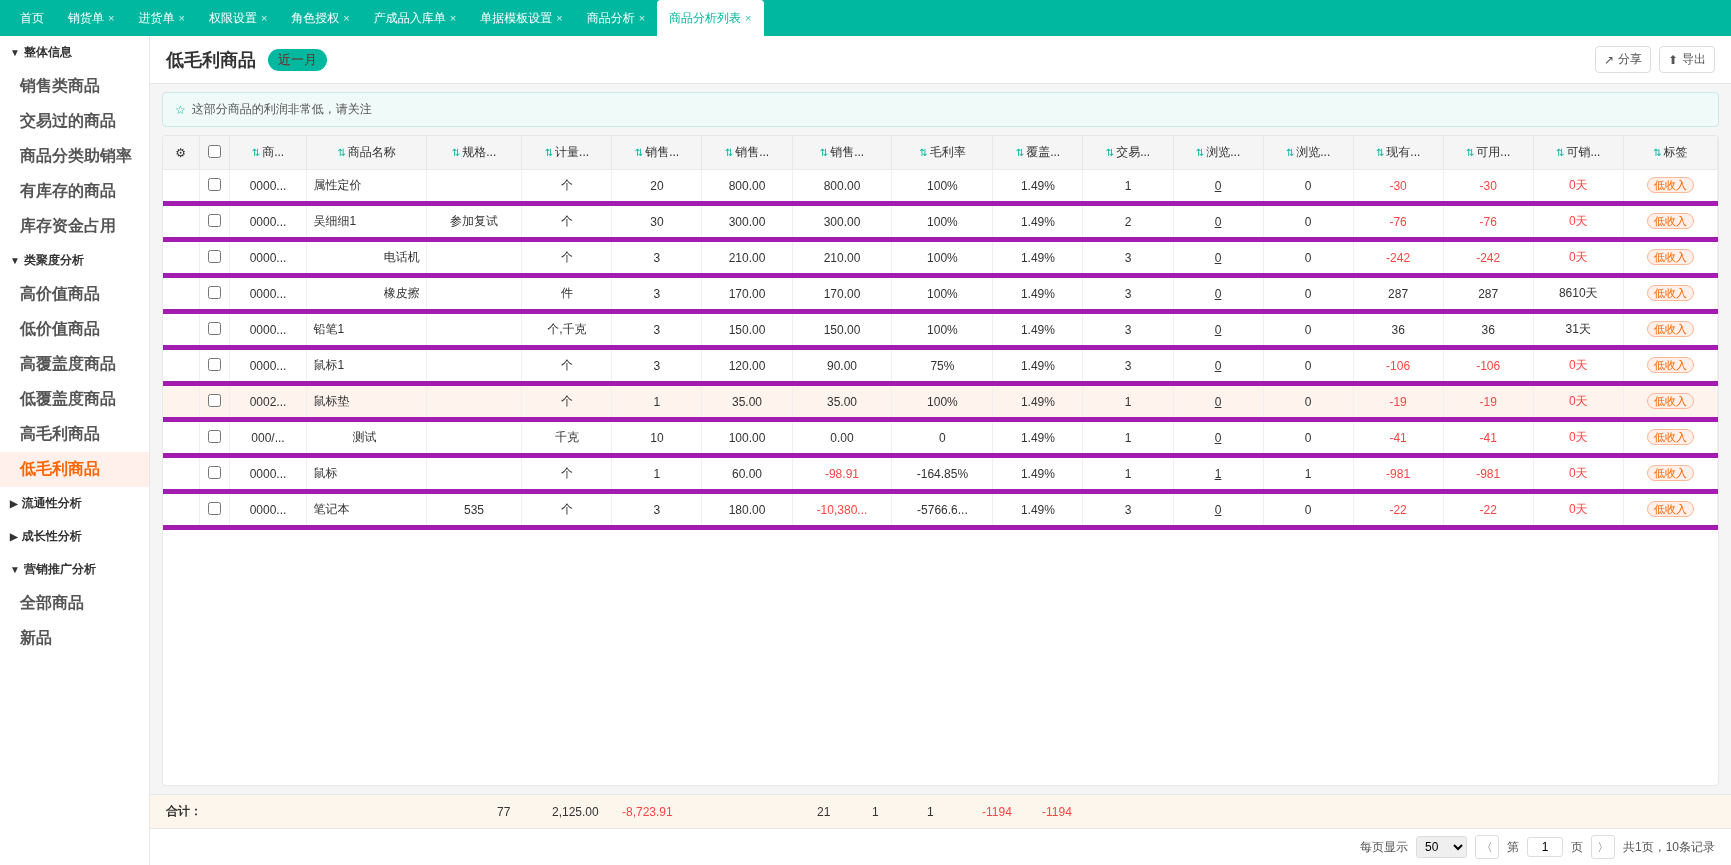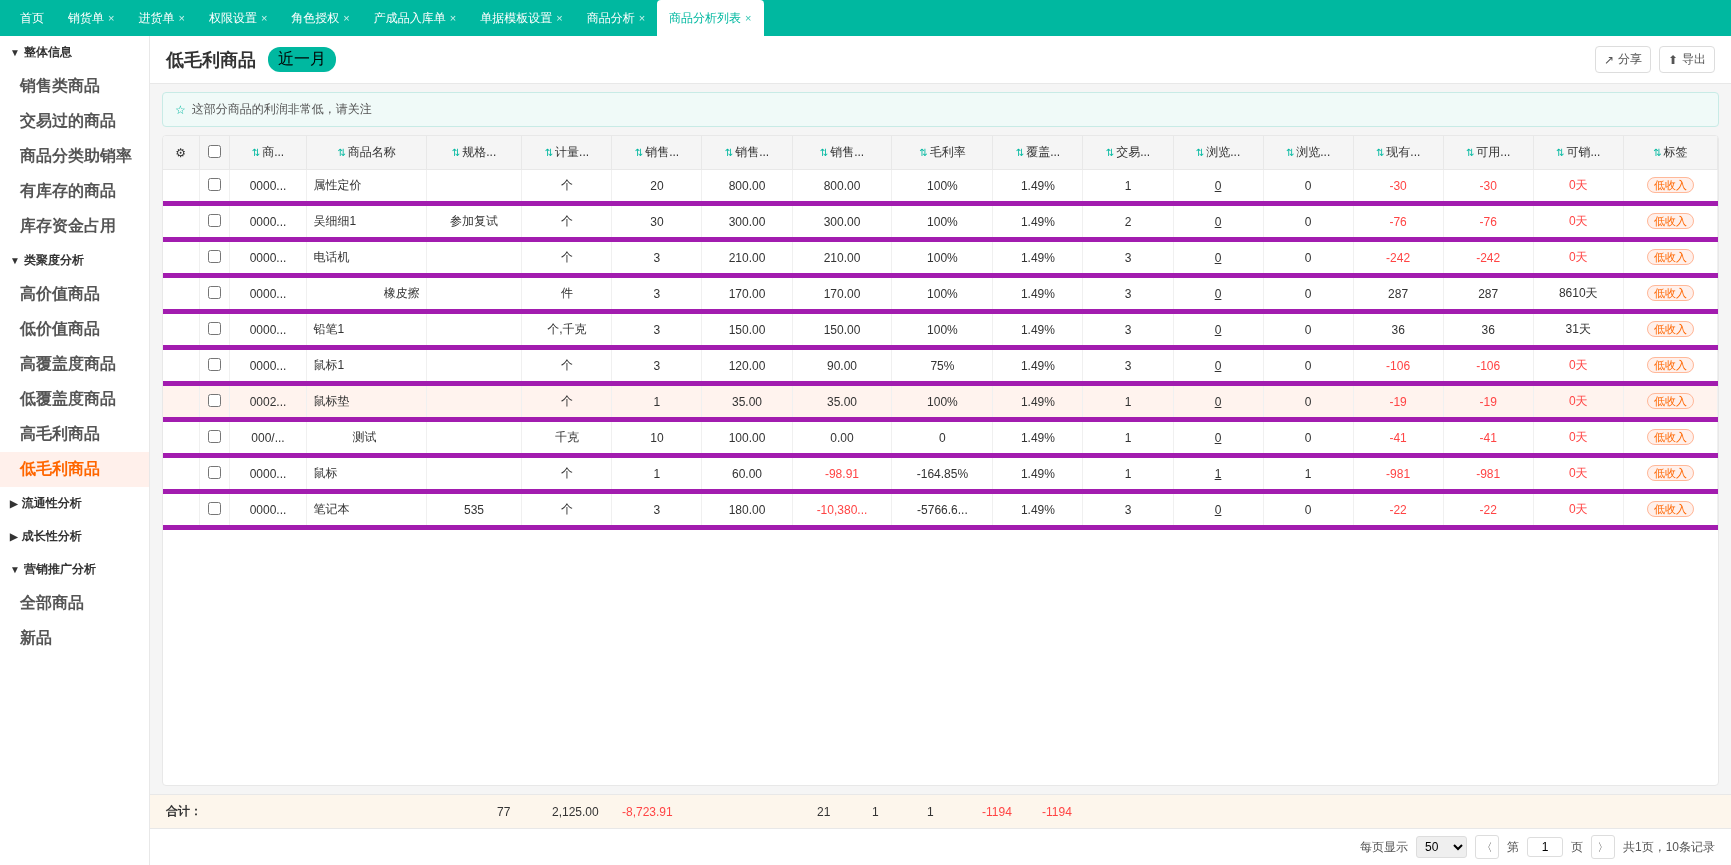--- a/index.html
+++ b/index.html
@@ -71,24 +71,24 @@
       background: #fff;
       padding: 10px 16px;
       display: flex;
       align-items: center;
       gap: 12px;
       border-bottom: 1px solid #e8e8e8;
     }
     .page-title { font-size: 18px; font-weight: bold; color: #333; }
     .time-badge {
       background: #00b8a0;
-      color: #000000;
+      color: #7f1d1d;
       padding: 2px 10px;
       border-radius: 12px;
-      font-size: 16px;
+      font-size: 13px;
       cursor: pointer;
     }
     .search-box {
       display: flex;
       align-items: center;
       border: 1px solid #ddd;
       border-radius: 4px;
       padding: 3px 8px;
       flex: 1;
       max-width: 300px;
@@ -406,21 +406,21 @@
       <td>0</td>
       <td class="red">-76</td>
       <td class="red">-76</td>
       <td class="red">0天</td>
       <td><span class="tag-low-income">低收入</span></td>
     </tr>
             <tr>
       <td></td>
       <td><input type="checkbox" style=""></td>
       <td>0000...</td>
-      <td style="text-align:left;">电话机</td>
+      <td style="text-align:right;">电话机</td>
       <td></td>
       <td>个</td>
       <td>3</td>
       <td>210.00</td>
       <td class="">210.00</td>
       <td>100%</td>
       <td>1.49%</td>
       <td>3</td>
       <td><span class="underline">0</span></td>
       <td>0</td>

